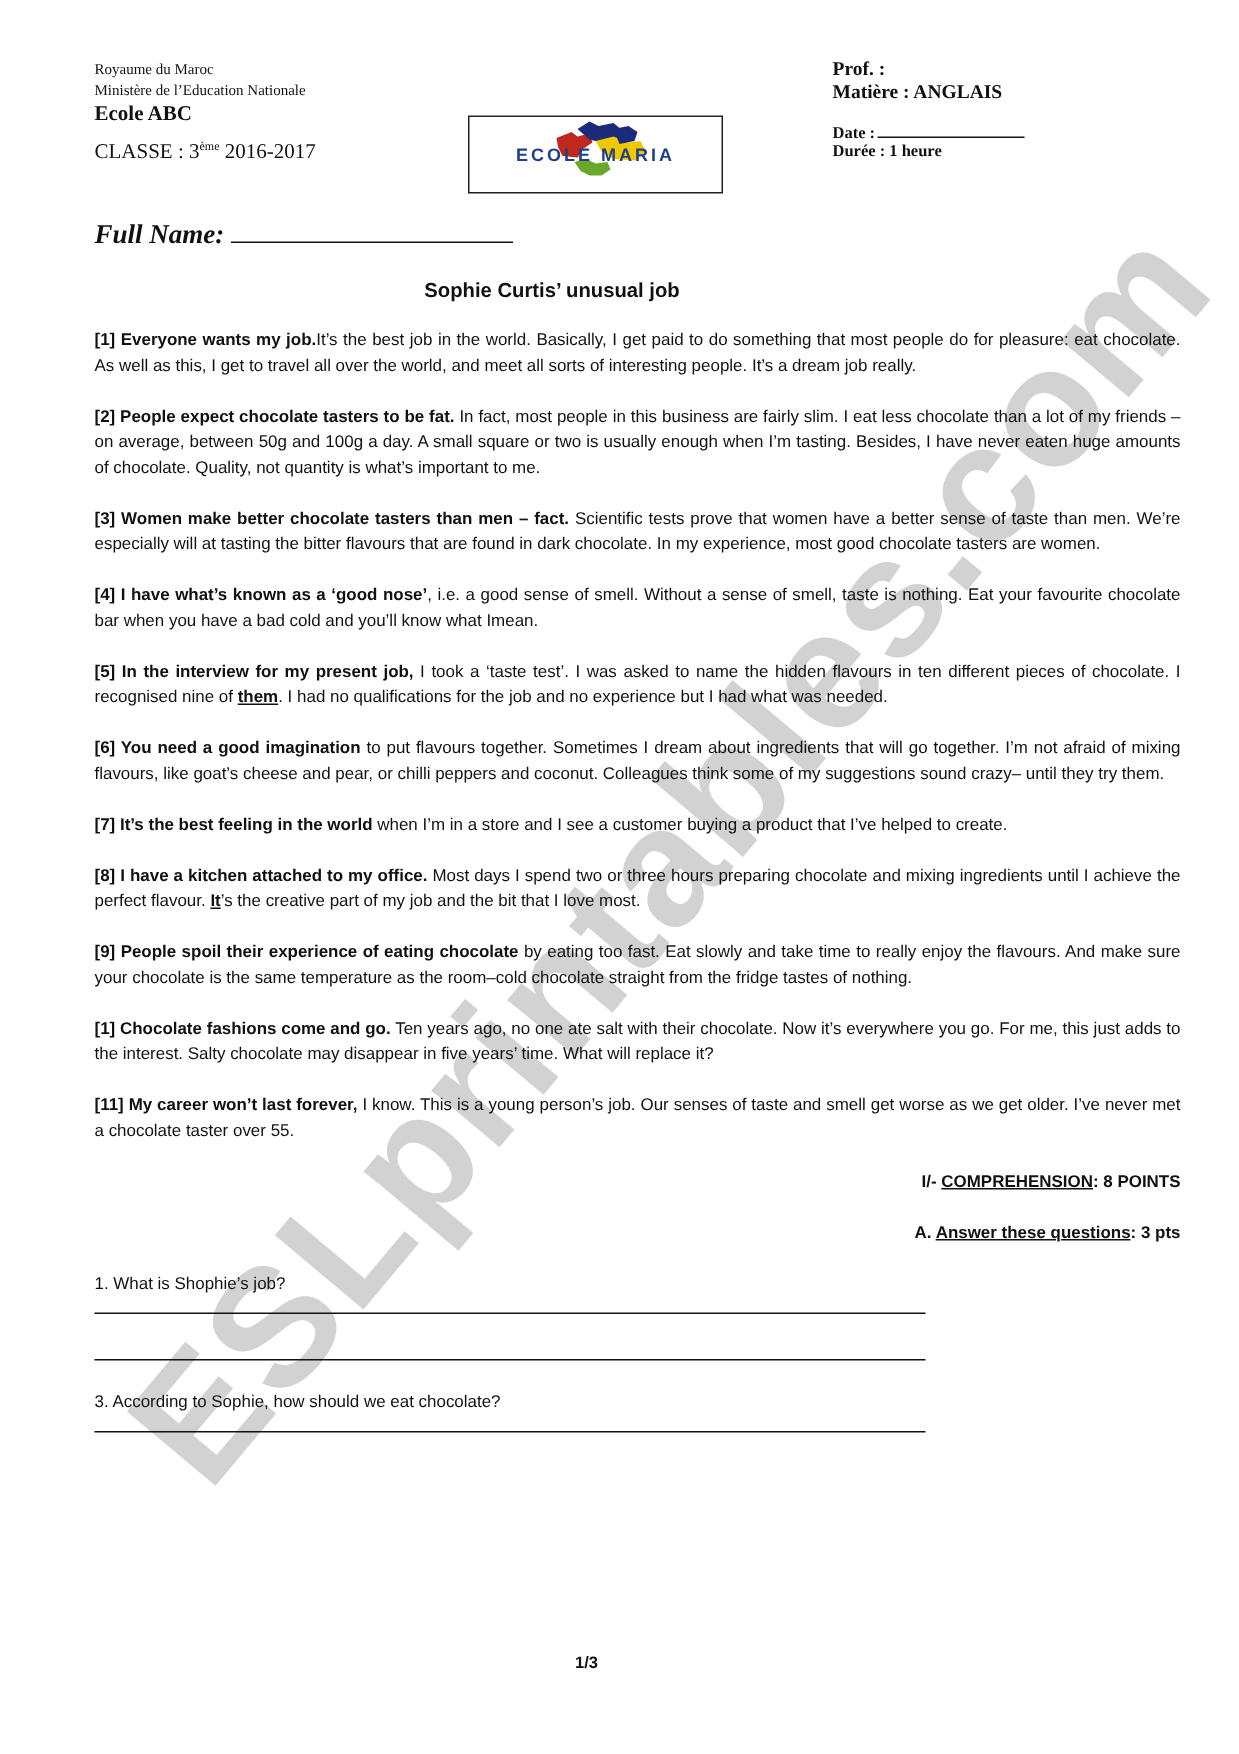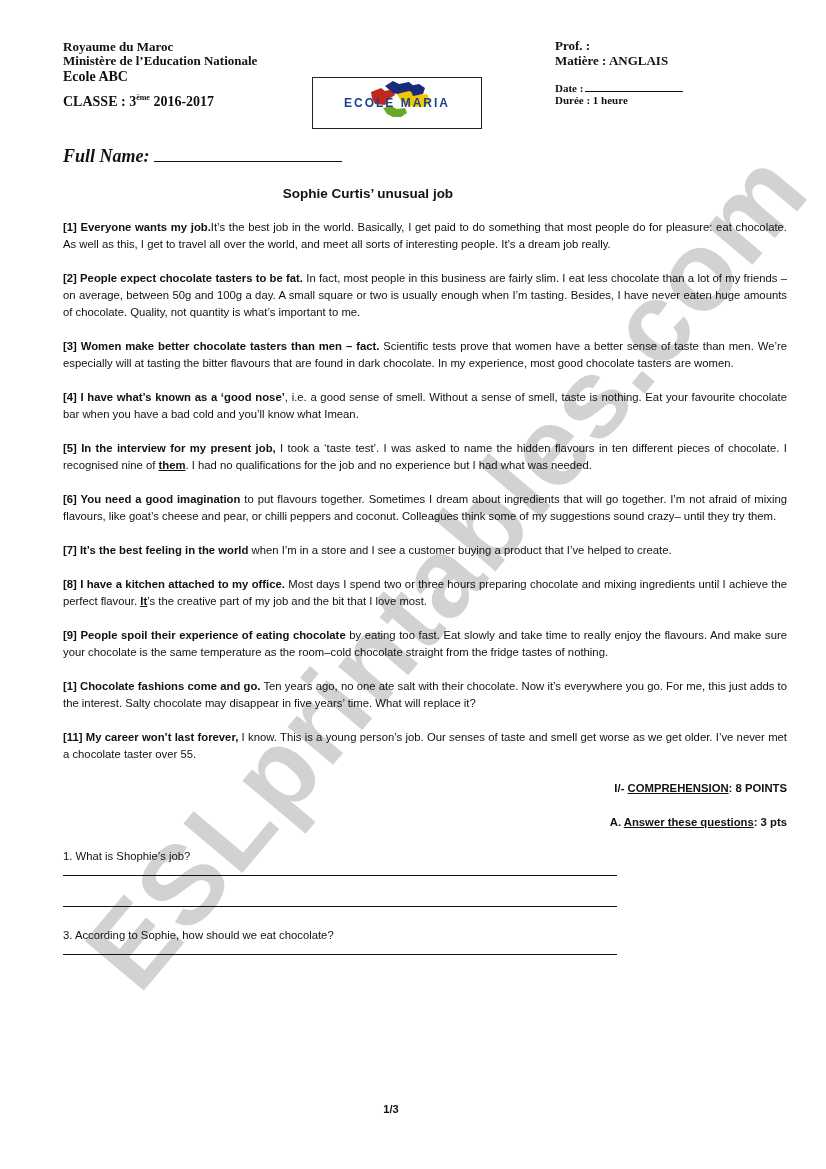--- a/index.html
+++ b/index.html
@@ -42,33 +42,33 @@
     .layer { position: relative; z-index: 1; }
 
     
     .hdr-left {
       position: absolute;
       left: 63px;
       top: 40px;
       font-family: "Liberation Serif", "DejaVu Serif", serif;
     }
     .hdr-left .l1, .hdr-left .l2 {
-      font-size: 13px;
-      font-weight: bold;
+      font-size: 10px;
+      font-weight: normal;
       line-height: 14px;
     }
     .hdr-left .l3 {
       font-size: 14px;
       line-height: 18px;
       font-weight: bold;
     }
     .hdr-left .classe {
       margin-top: 7px;
       font-size: 14px;
-      font-weight: bold;
+      font-weight: normal;
     }
     .hdr-left .classe sup { font-size: 8px; }
 
     .fullname {
       position: absolute;
       left: 63px;
       top: 146px;
       font-family: "Liberation Serif", "DejaVu Serif", serif;
       font-size: 18px;
       font-style: italic;

